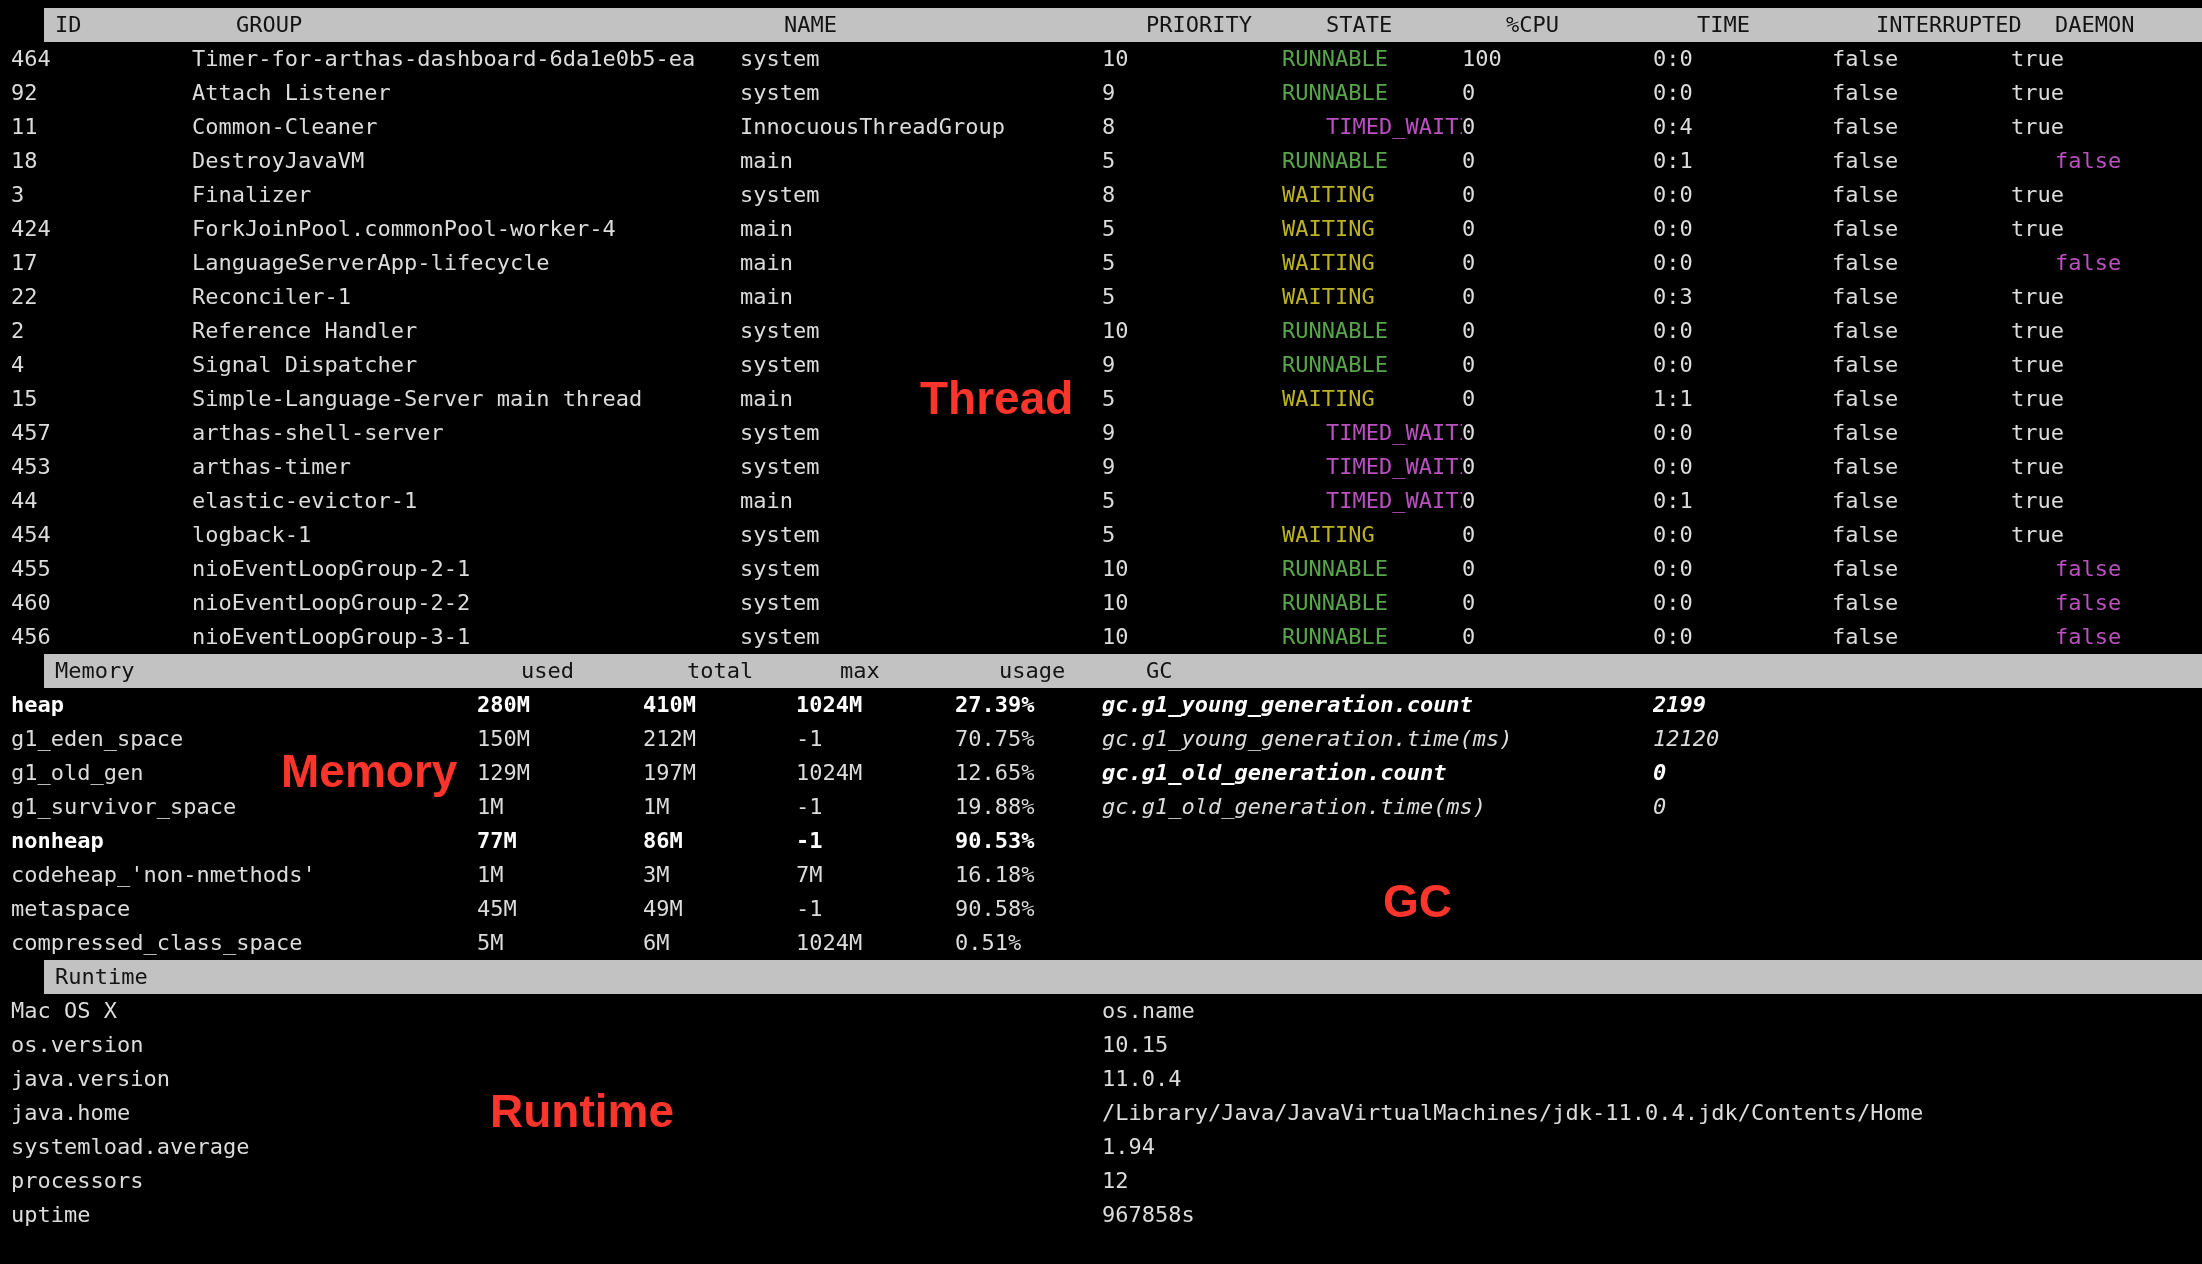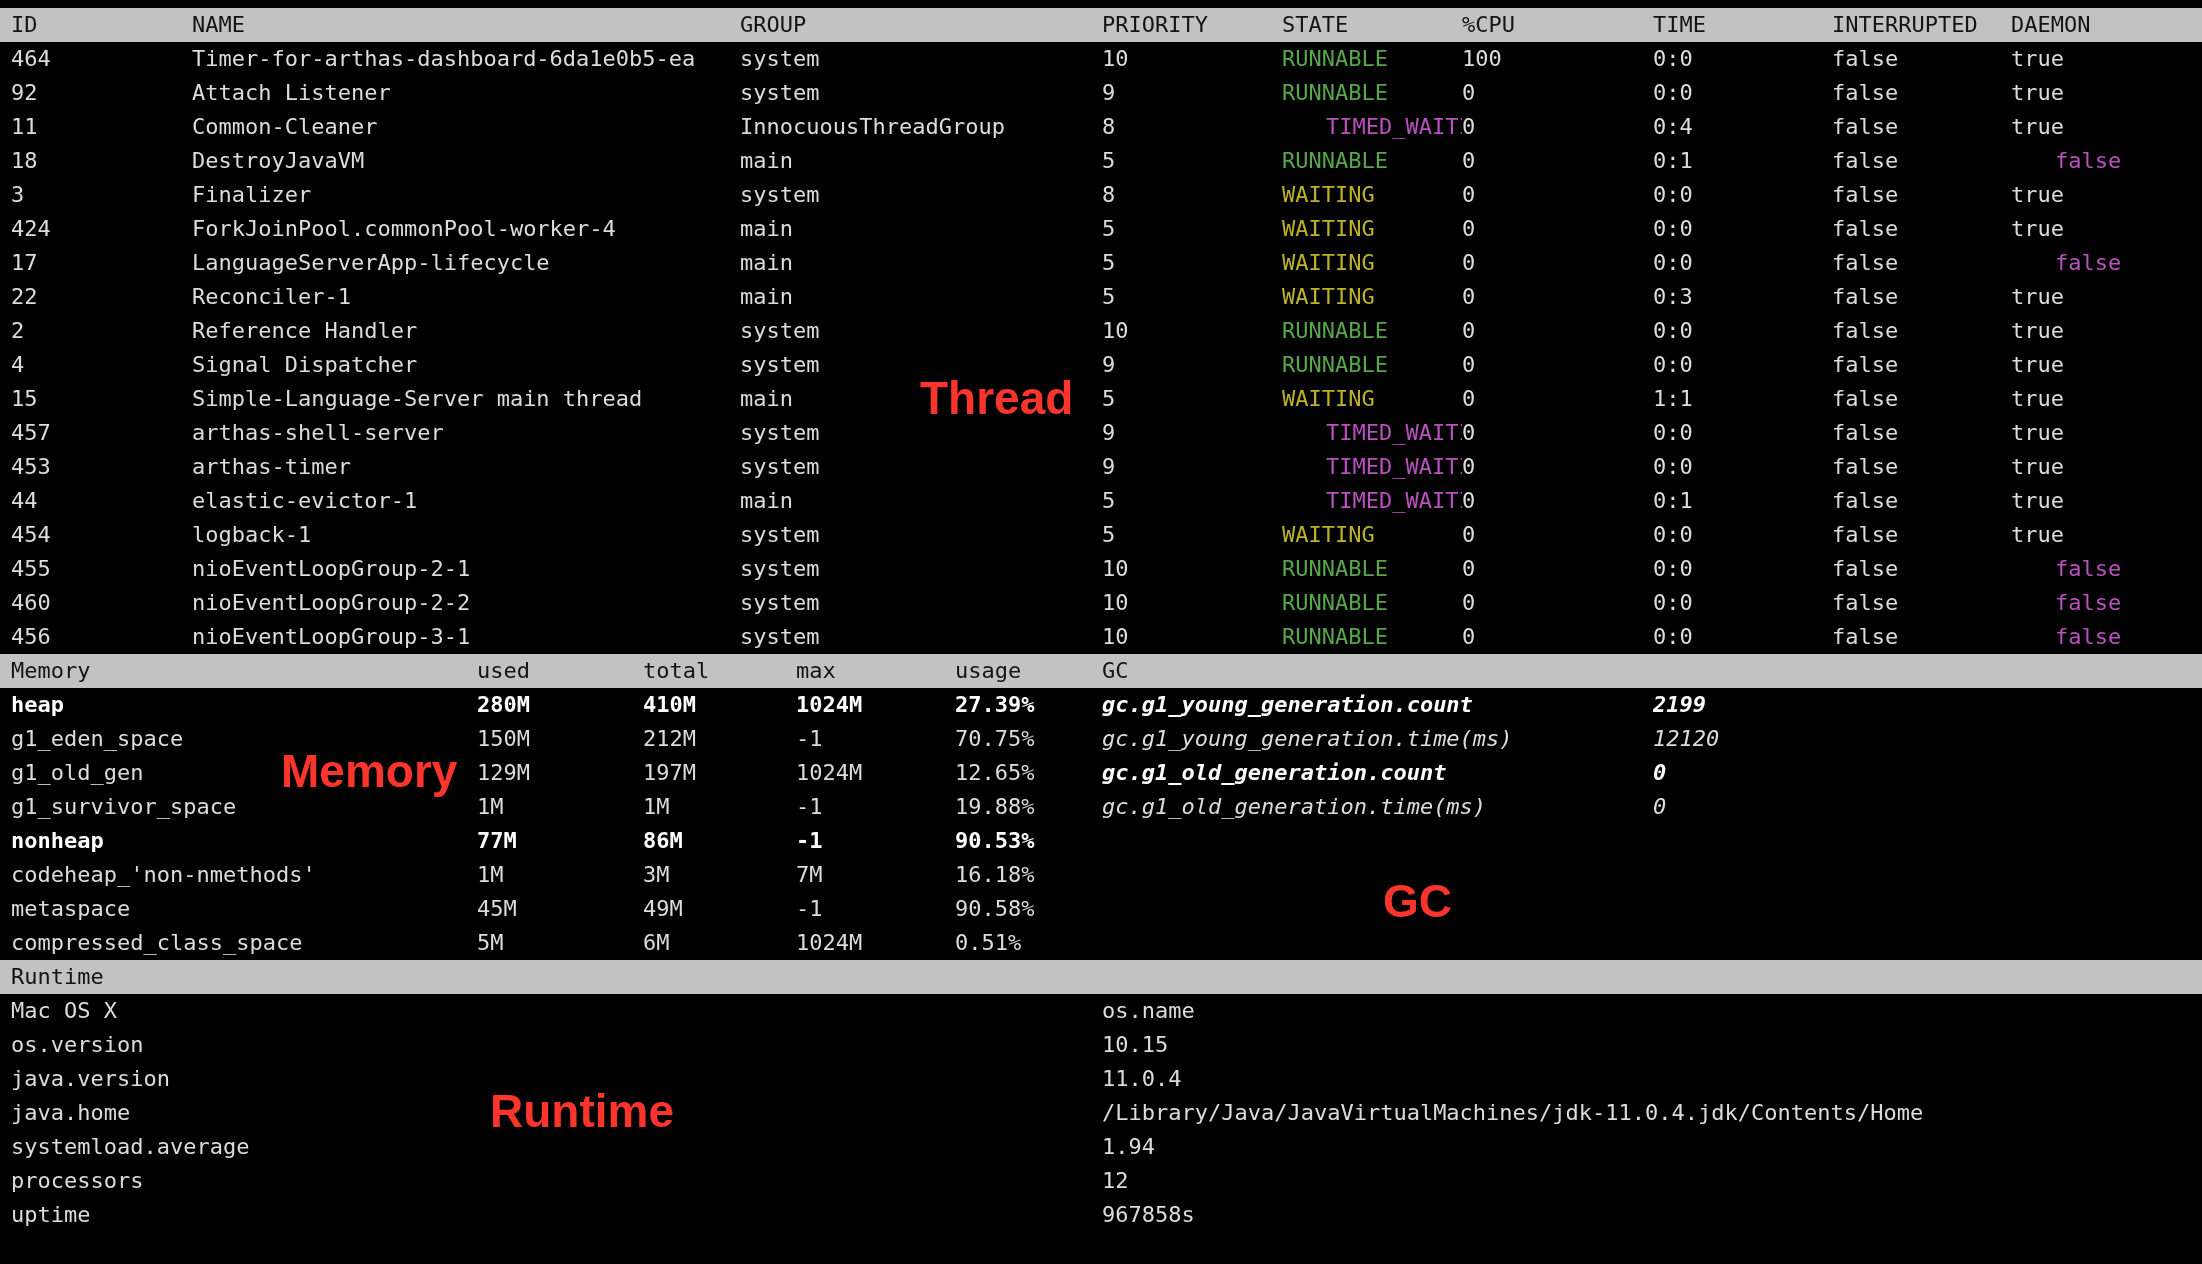--- a/index.html
+++ b/index.html
@@ -8,21 +8,21 @@
     background:#000000;
     font-family:"DejaVu Sans Mono", monospace;
     font-size:22px;
     color:#dcdcdc;
     position:relative;
     overflow:hidden;
   }
   .page{padding-top:8px;}
   .row{height:34px;line-height:34px;white-space:nowrap;}
   .cell{overflow:hidden;white-space:nowrap;}
-  .bar{background:#c2c2c2;color:#141414;}
+  .bar{background:#c2c2c2;color:#141414;margin-left:44px;}
   .grid-thread{display:grid;grid-template-columns:181px 548px 362px 180px 180px 191px 179px 179px 1fr;padding-left:11px;}
   .grid-memory{display:grid;grid-template-columns:466px 166px 153px 159px 147px 551px 1fr;padding-left:11px;}
   .grid-gc{display:grid;grid-template-columns:551px 1fr;font-style:italic;}
   .grid-runtime{display:grid;grid-template-columns:1091px 1fr;padding-left:11px;}
   .mem-body{position:relative;}
   .gc-block{position:absolute;left:1102px;top:0;width:1100px;}
   .green{color:#57a64a;}
   .yellow{color:#bdb226;}
   .magenta{color:#bb50c0;margin-left:44px;}
   .bold{font-weight:bold;color:#ffffff;}
@@ -37,22 +37,22 @@
   .ann-gc{left:1383px;top:878px;}
   .ann-runtime{left:490px;top:1088px;}
 </style>
 </head>
 <body>
 
 <div class="page">
 
   <div class="bar row grid-thread">
     <span class="cell">ID</span>
+    <span class="cell">GROUP</span>
     <span class="cell">NAME</span>
-    <span class="cell">GROUP</span>
     <span class="cell">PRIORITY</span>
     <span class="cell">STATE</span>
     <span class="cell">%CPU</span>
     <span class="cell">TIME</span>
     <span class="cell">INTERRUPTED</span>
     <span class="cell">DAEMON</span>
   </div>
   <div>
       <div class="row grid-thread">
     <span class="cell">464</span>

